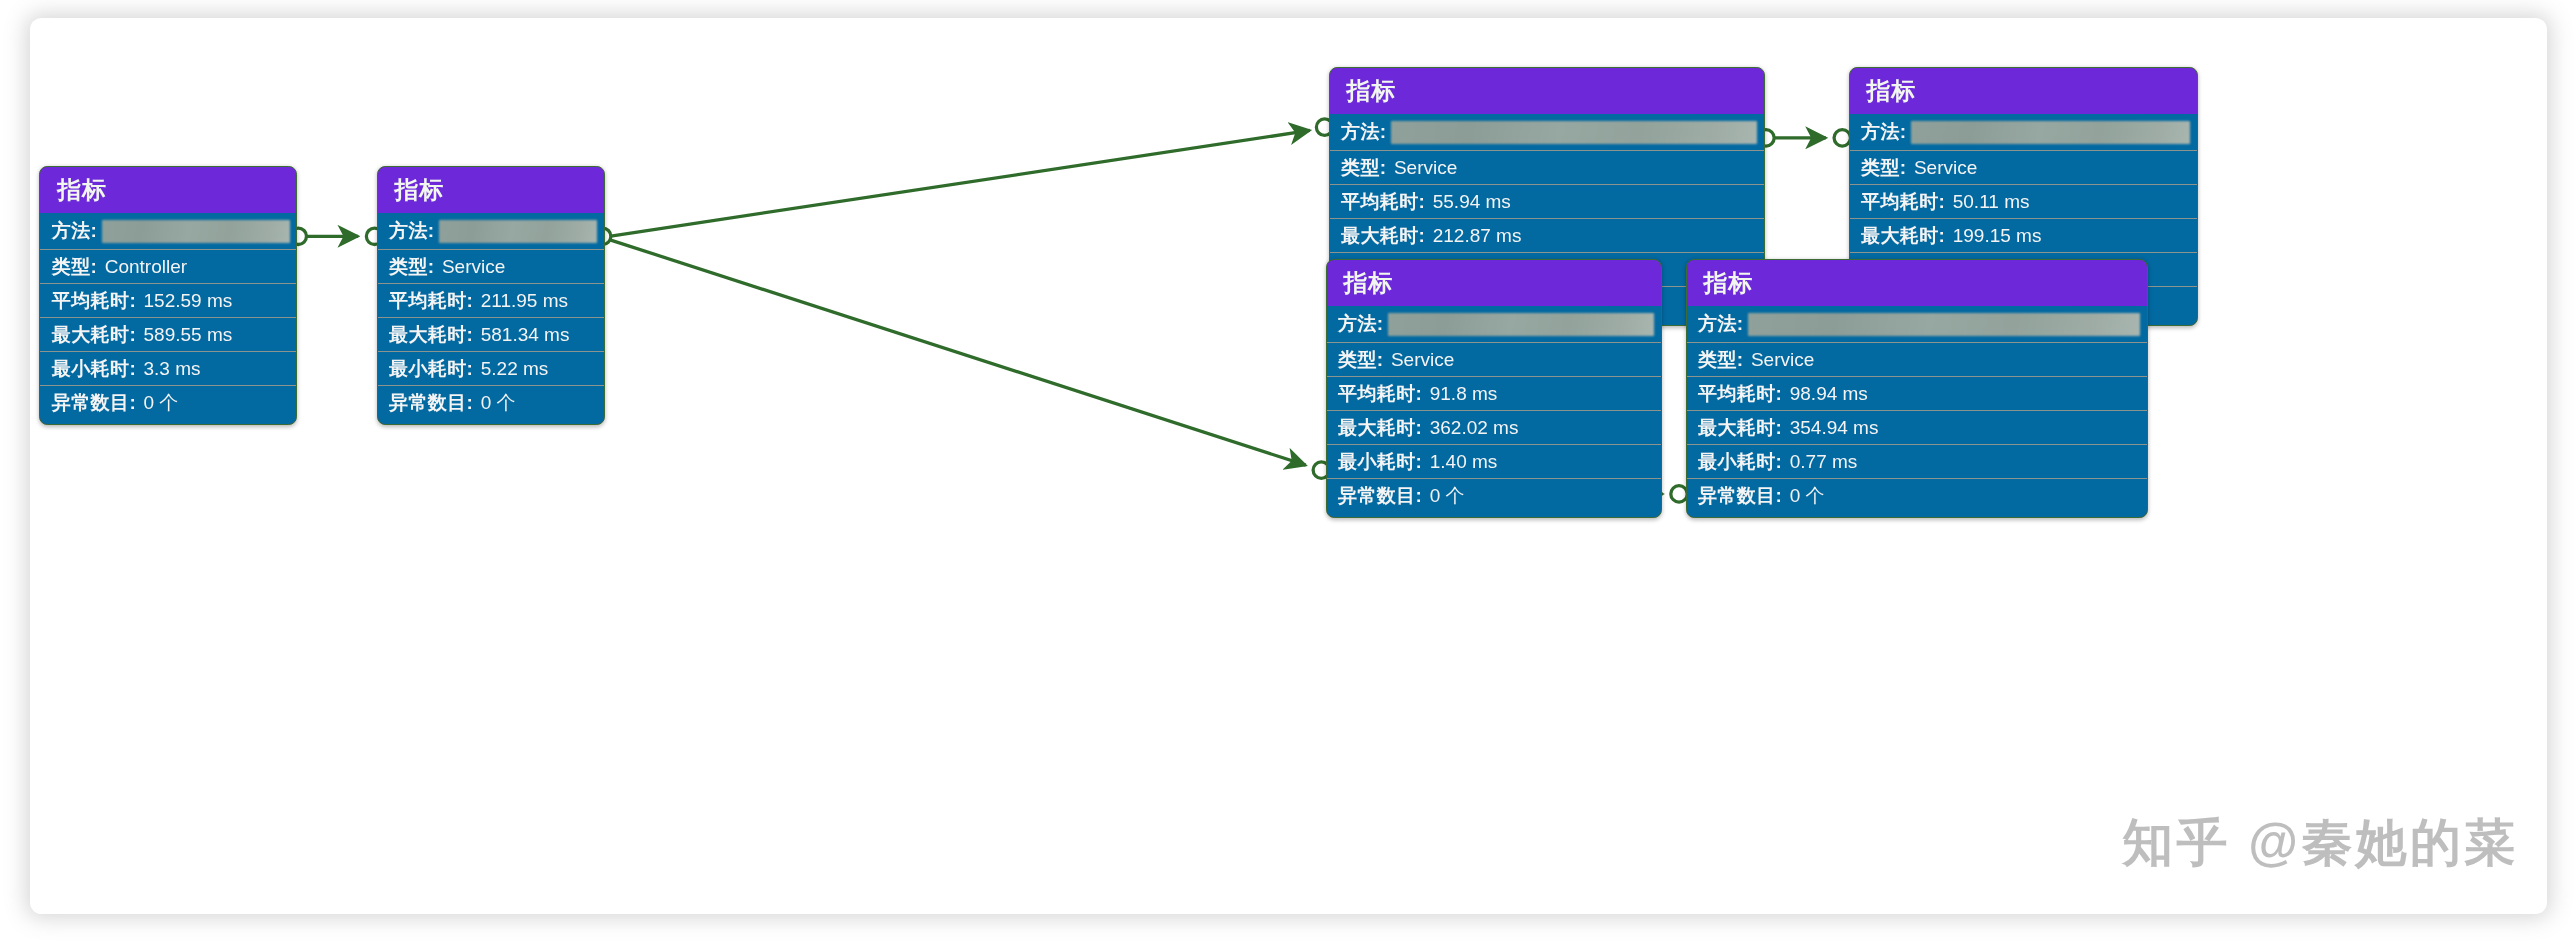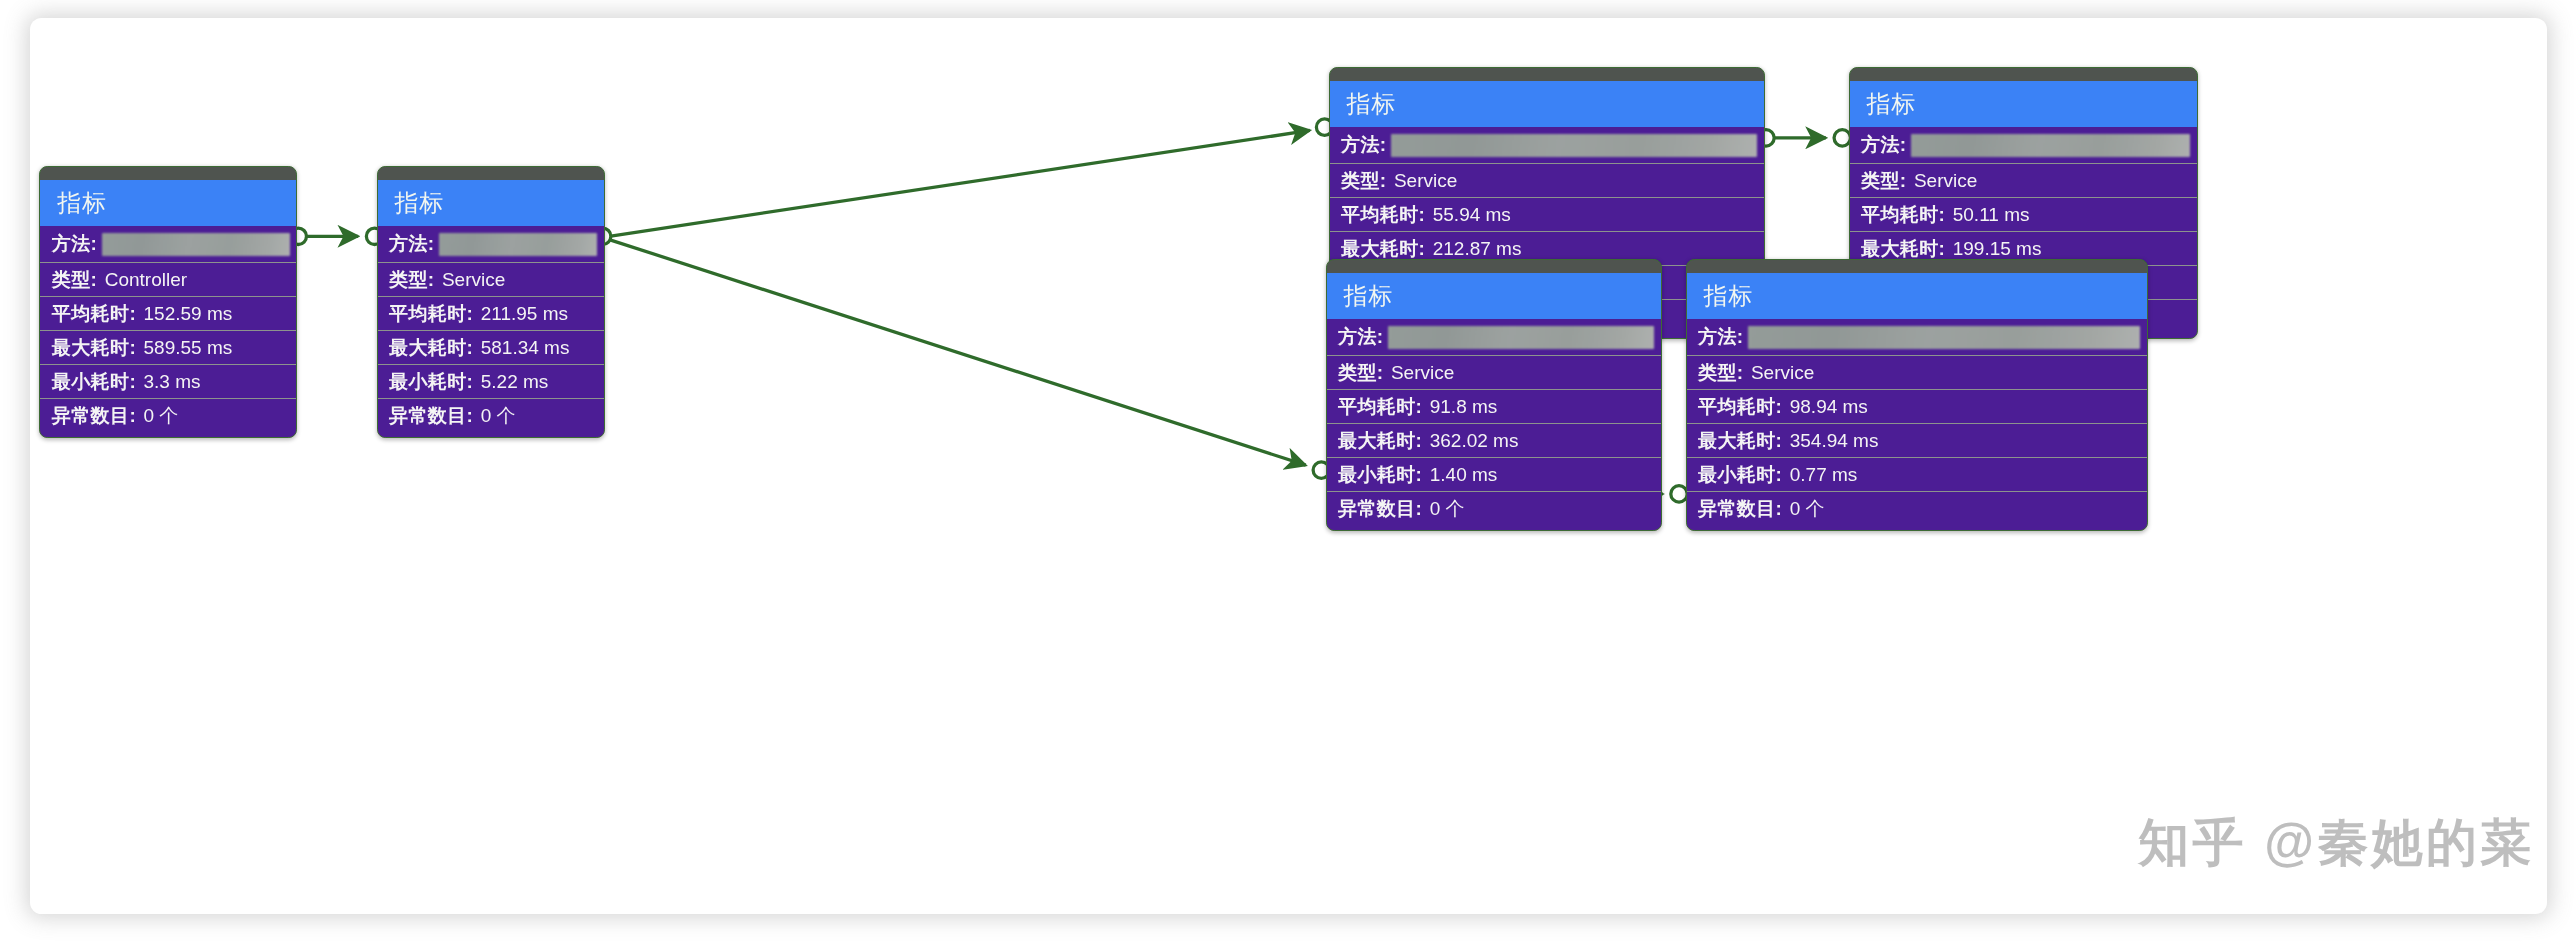--- a/index.html
+++ b/index.html
@@ -47,31 +47,30 @@
   .node {
     position: absolute;
     background: #4f544f;
     border: 1.6px solid #3d6b34;
     border-radius: 8.2px;
     box-sizing: border-box;
     overflow: hidden;
     box-shadow: 0 1.6px 4.1px rgba(0,0,0,0.28);
   }
   .node-header {
-    background: #3b82f6;
+    background: #6d28d9;
     color: #f2f6f0;
     font-size: 24px;
-    font-weight: normal;
+    font-weight: bold;
     line-height: 1;
     padding: 10.7px 0 11.5px 17px;
     letter-spacing: 0.8px;
-    margin-top: 13px;
   }
   .node-body {
-    background: #4c1d95;
+    background: #0369a1;
     padding: 0 0 4.9px 0;
   }
   .row {
     display: flex;
     align-items: center;
     height: 34px;
     padding: 0 8.2px 0 11.5px;
     border-top: 0.8px solid #8d938d;
     box-sizing: border-box;
     color: #f4f4f4;
@@ -100,21 +99,21 @@
     background: linear-gradient(100deg,
         #9aa69a 0%, #97a297 22%, #a3aca1 46%,
         #9ea89c 68%, #aab2a6 88%, #b6bcb1 100%);
     filter: blur(0.9px);
     opacity: 0.93;
   }
 
   
   #watermark {
     position: absolute;
-    right: 12px;
+    right: 28px;
     bottom: 36px;
     font-size: 51px;
     font-weight: bold;
     color: #b9b9b9;
     opacity: 0.92;
     letter-spacing: 3.3px;
     white-space: nowrap;
     user-select: none;
   }
 </style>

